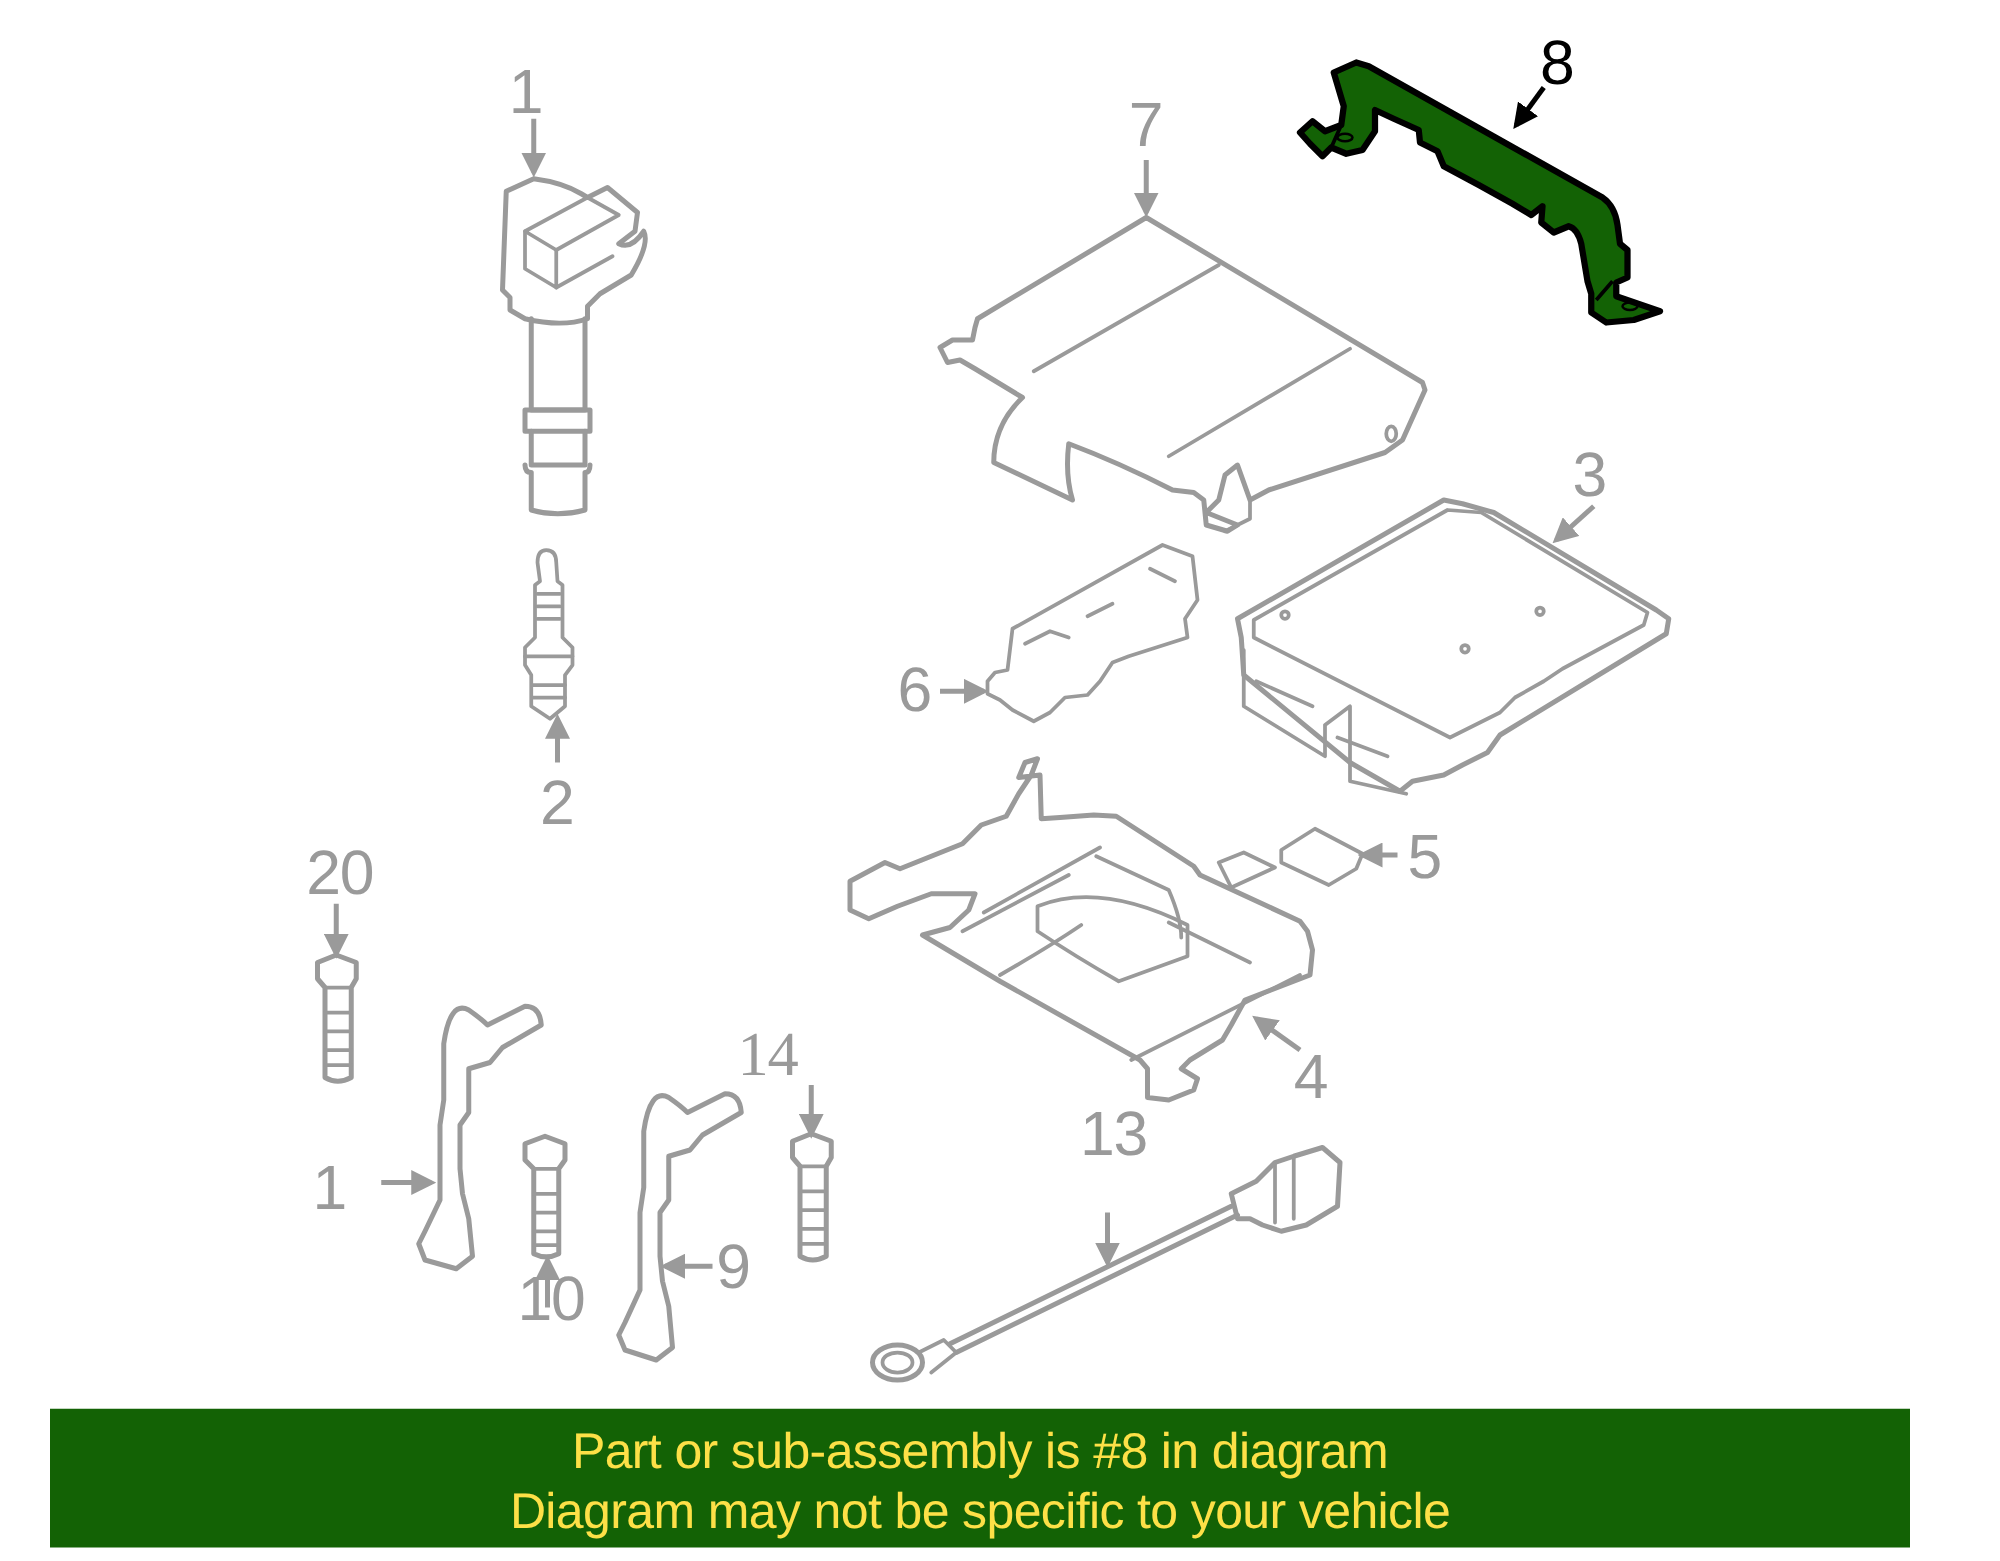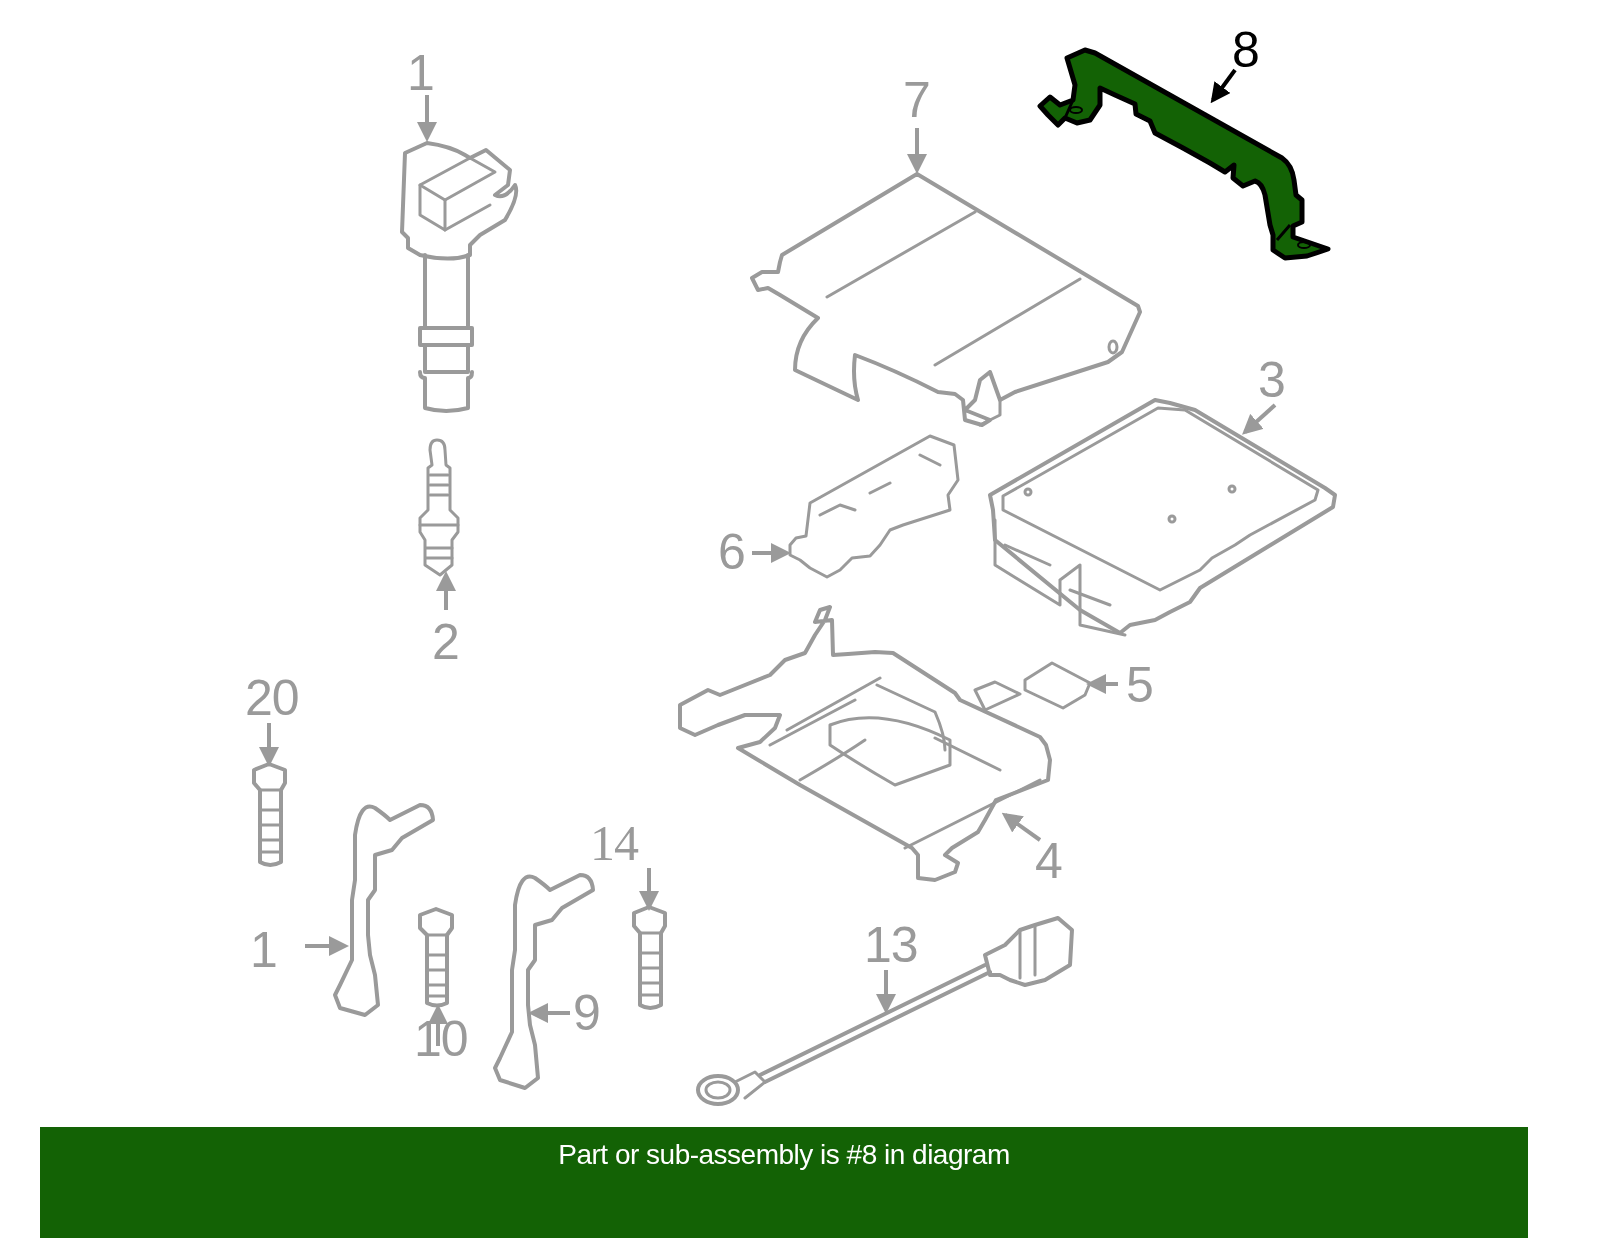--- a/index.html
+++ b/index.html
@@ -5,21 +5,21 @@
     html, body { margin: 0; padding: 0; background: #ffffff; }
     body { width: 1600px; height: 1249px; position: relative; overflow: hidden;
            font-family: "Liberation Sans", sans-serif; }
     #diagram { position: absolute; left: 0; top: 0; width: 1600px; height: 1249px; }
     .lbl { position: absolute; font-family: "Liberation Sans", sans-serif;
            font-size: 50px; line-height: 1; color: #9a9a9a; letter-spacing: -1px; }
     .lbl.hl { color: #000000; }
     #banner { position: absolute; left: 40px; top: 1127px; width: 1488px; height: 111px;
               background: #136205; }
     .banner-line { position: absolute; left: 0; width: 1488px; text-align: center;
-                   font-family: "Liberation Sans", sans-serif; font-size: 28px; color: #ffffff;
+                   font-family: "Liberation Sans", sans-serif; font-size: 40px; color: #fde047;
                    line-height: 1; letter-spacing: -0.5px; }
     .g { fill: none; stroke: #9a9a9a; stroke-width: 4; stroke-linejoin: round; stroke-linecap: round; }
     .gt { fill: none; stroke: #9a9a9a; stroke-width: 3; stroke-linejoin: round; stroke-linecap: round; }
     .arr { stroke: #9a9a9a; stroke-width: 4; fill: none; }
   </style>
 </head>
 <body>
 
 <svg id="diagram" viewBox="0 0 1600 1249" xmlns="http://www.w3.org/2000/svg">
   <defs>
@@ -140,18 +140,19 @@
 <div class="lbl" style="left:1258px; top:355px;">3</div>
 <div class="lbl" style="left:1035px; top:836px;">4</div>
 <div class="lbl" style="left:1126px; top:660px;">5</div>
 <div class="lbl" style="left:718px; top:527px;">6</div>
 <div class="lbl" style="left:903px; top:75px;">7</div>
 <div class="lbl hl" style="left:1232px; top:25px;">8</div>
 <div class="lbl" style="left:573px; top:988px;">9</div>
 <div class="lbl" style="left:414px; top:1014px;">10</div>
 <div class="lbl" style="left:250px; top:925px;">1</div>
 <div class="lbl" style="left:245px; top:673px;">20</div>
-<div class="lbl" style="left:864px; top:920px;">13</div>
+<div class="lbl" style="left:864px; top:882px;">13</div>
 <div class="lbl" style="left:590px; top:818px;font-family:Liberation Serif, serif;">14</div>
 
 <div id="banner">
   <div class="banner-line" style="top:14px;">Part or sub-assembly is #8 in diagram</div>
+  <div class="banner-line" style="top:62px;">Diagram may not be specific to your vehicle</div>
 </div>
 
 </body></html>

